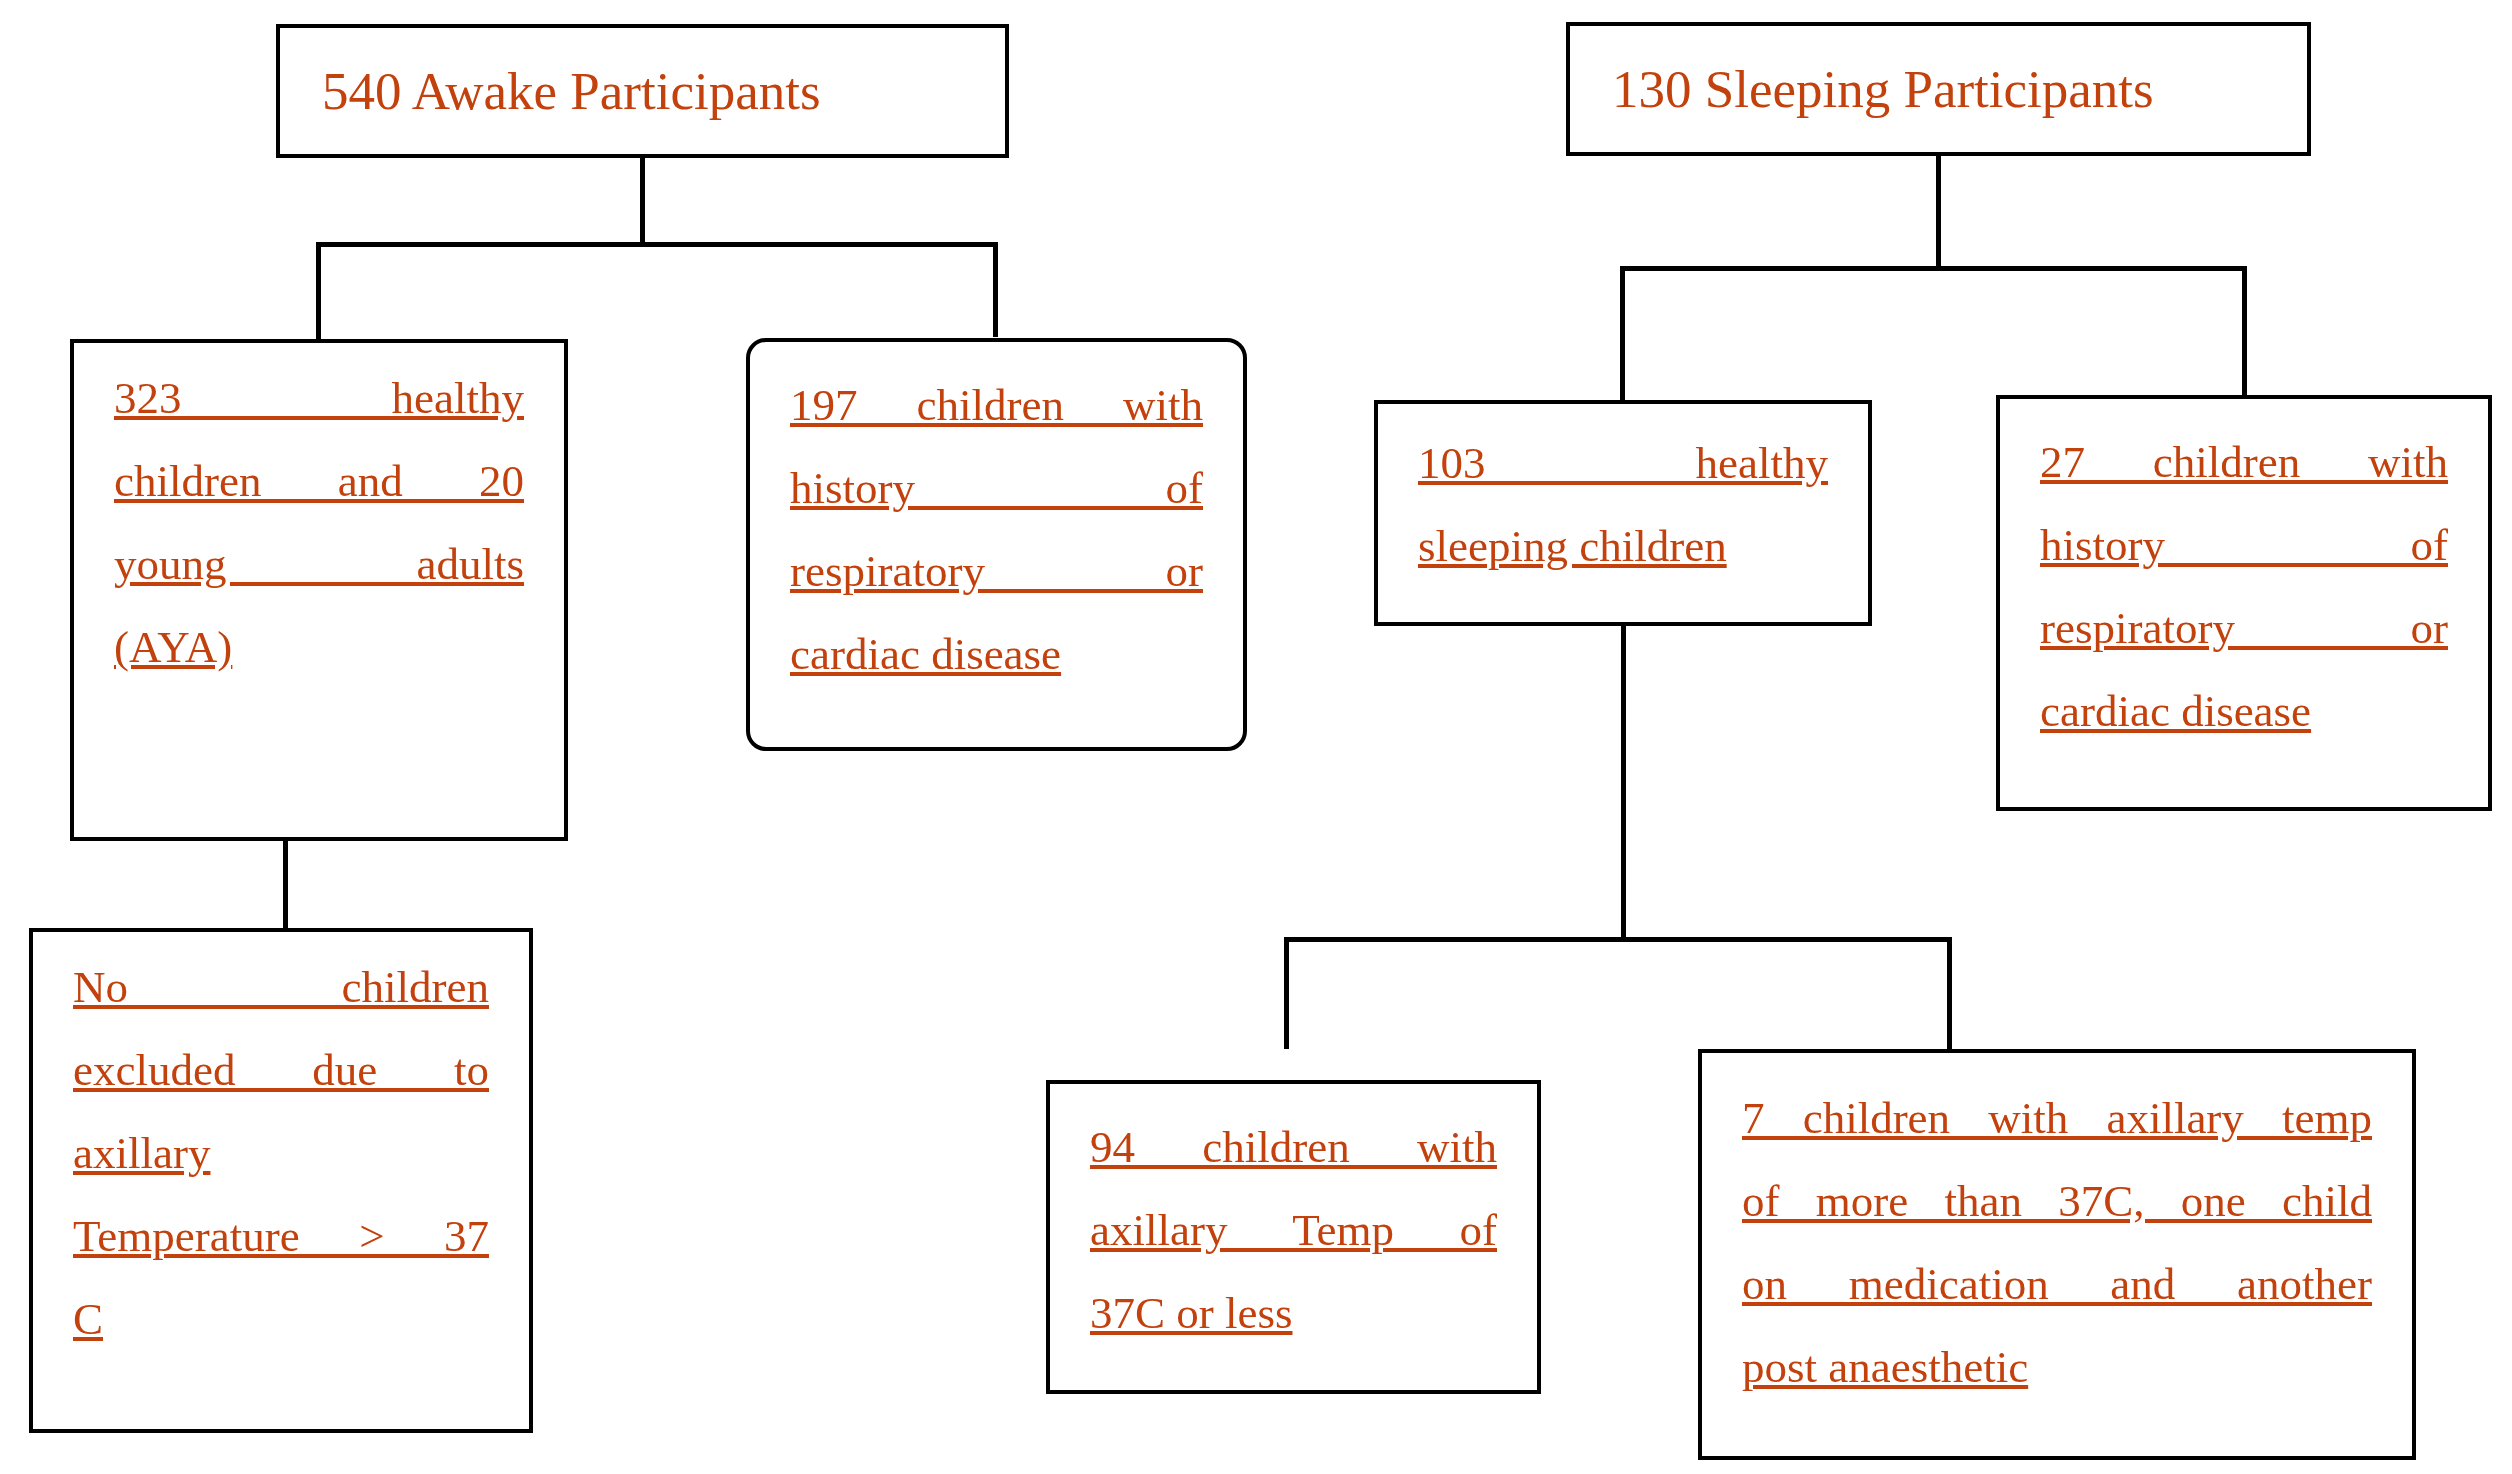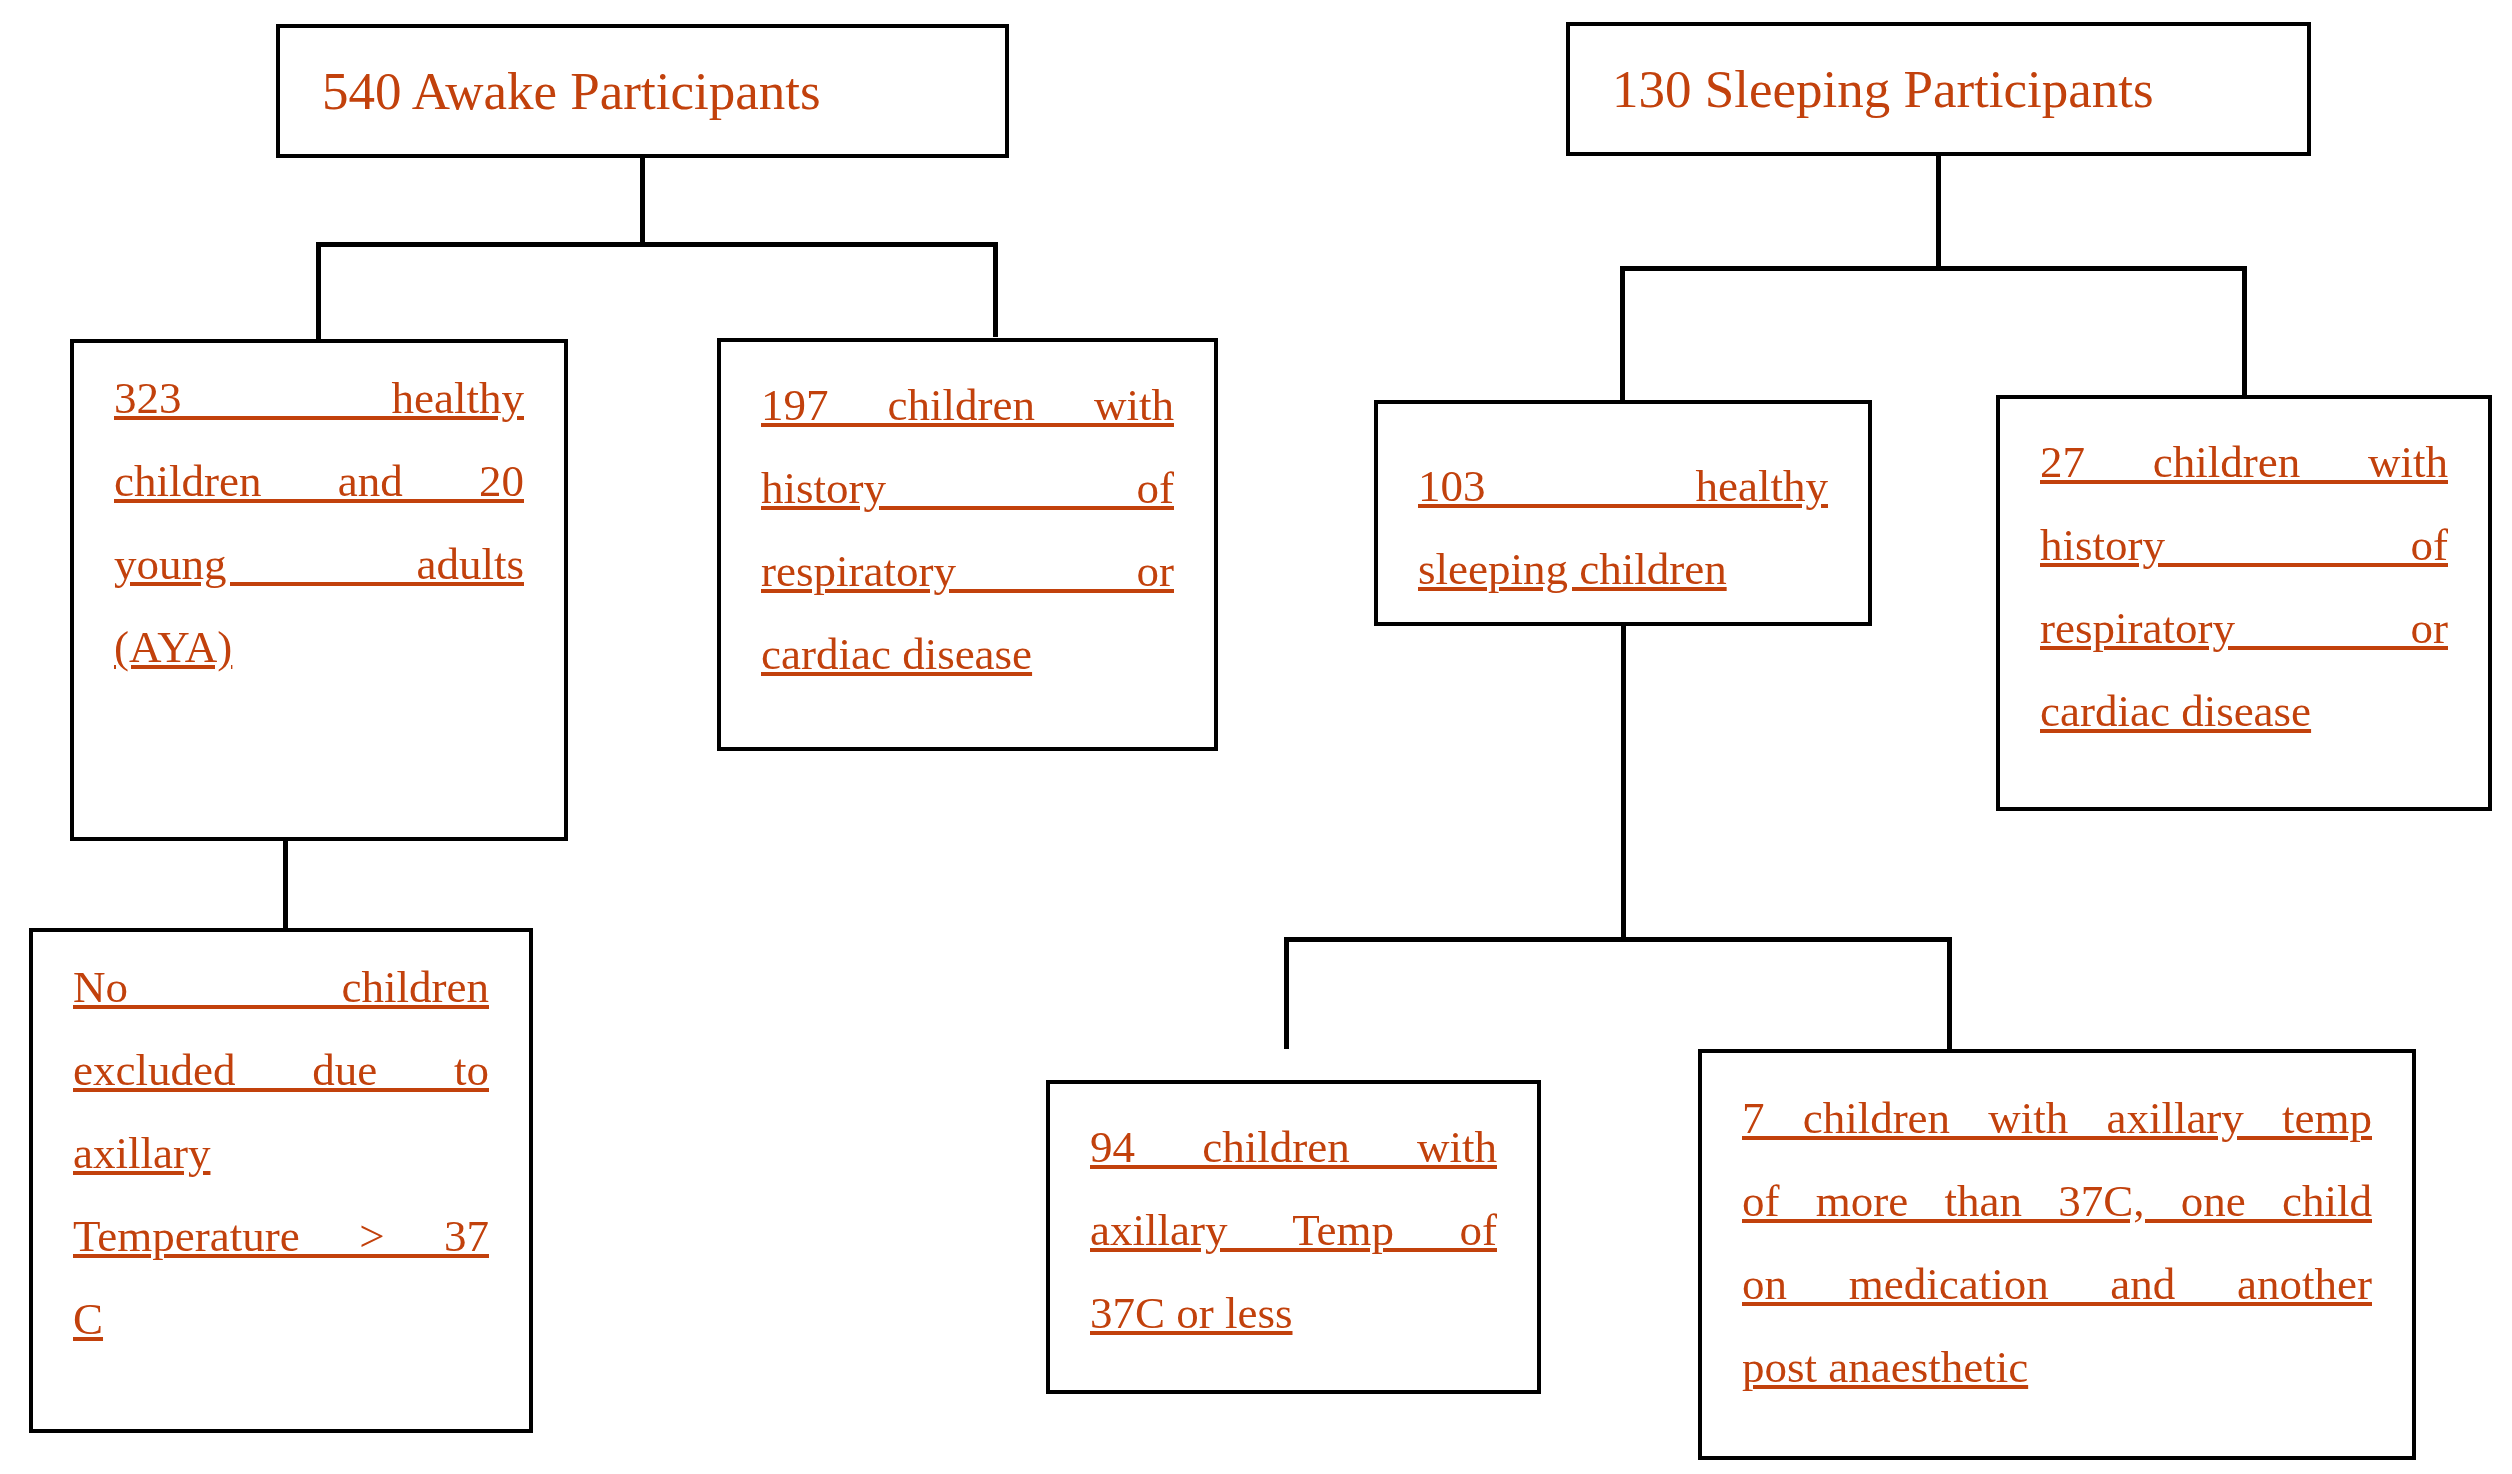--- a/index.html
+++ b/index.html
@@ -34,21 +34,21 @@
     line-height: 83px;
     text-align: justify;
     text-align-last: justify;
   }
   .line.last {
     text-align-last: left;
   }
   .pt18 { padding-top: 14.4px; }
   .pt28 { padding-top: 22.4px; }
   .pt30 { padding-top: 24px; margin-left: 11px; }
-  .pt32 { padding-top: 41px; }
+  .pt32 { padding-top: 18px; }
   .c { position: absolute; background: #000000; }
   .v { width: 4.8px; }
   .h { height: 4.8px; }
 </style>
 </head>
 <body>
 
 <div class="page">
 
   <div class="c v" style="left:640px; top:158px; height:89px;"></div>
@@ -70,21 +70,21 @@
     <span>540 Awake Participants</span>
   </div>
 
   <div class="box multi pt18" style="left:70px; top:339px; width:498px; height:502px;">
     <div class="line">323 healthy</div>
     <div class="line">children and 20</div>
     <div class="line">young adults</div>
     <div class="line last">(AYA)</div>
   </div>
 
-  <div class="box multi pt28" style="left:717px; top:338px; width:501px; height:413px;">
+  <div class="box multi pt28" style="left:746px; top:338px; width:501px; height:413px;border-radius:20px;">
     <div class="line">197 children with</div>
     <div class="line">history of</div>
     <div class="line">respiratory or</div>
     <div class="line last">cardiac disease</div>
   </div>
 
   <div class="box multi pt18" style="left:29px; top:928px; width:504px; height:505px;">
     <div class="line">No children</div>
     <div class="line">excluded due to</div>
     <div class="line">axillary</div>

